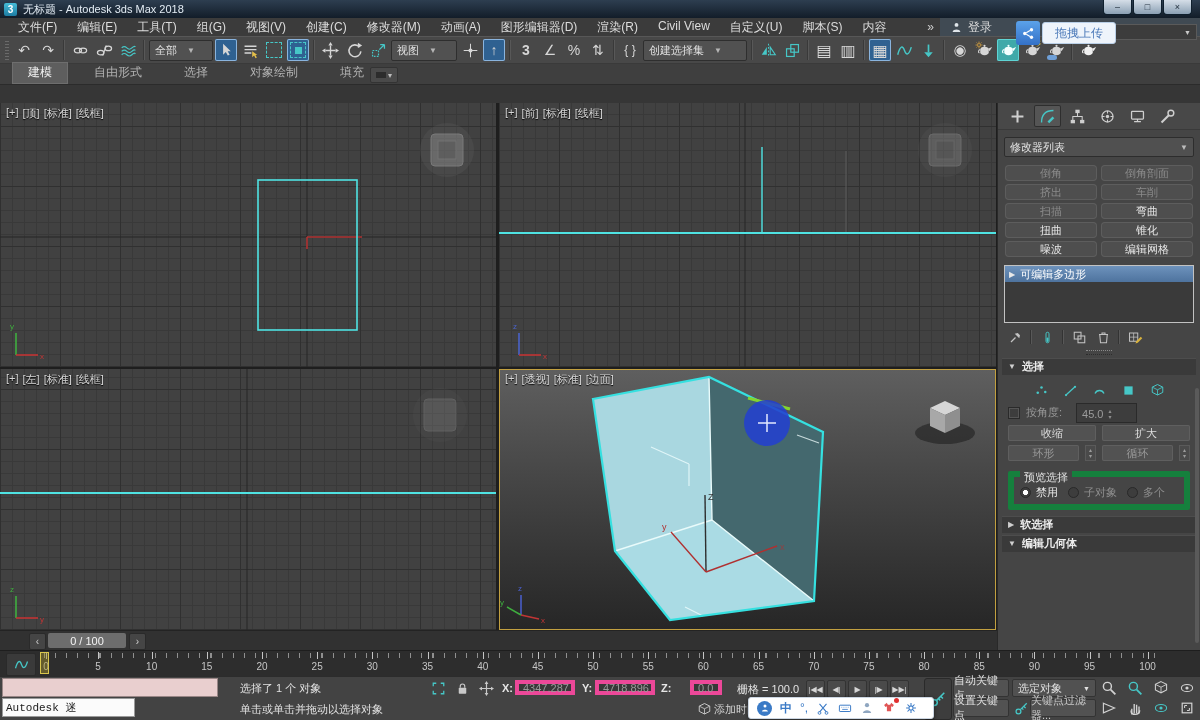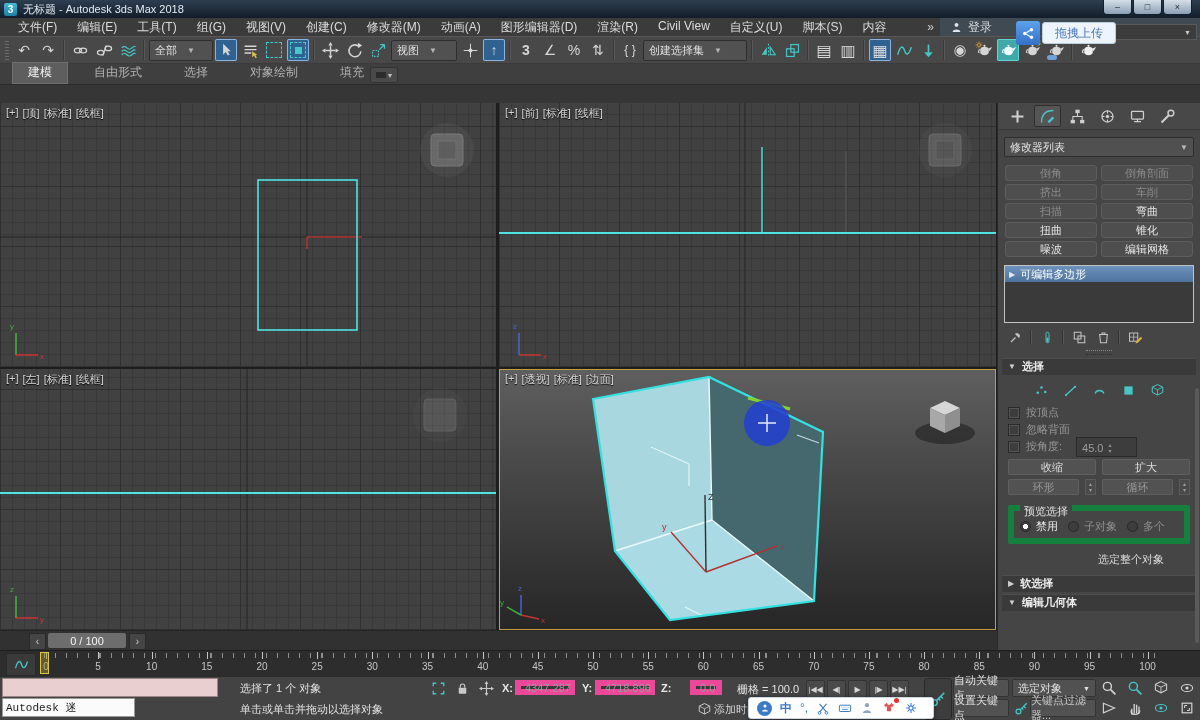--- a/index.html
+++ b/index.html
@@ -151,21 +151,21 @@
   
   .statusbar{position:absolute;top:676px;left:0;width:1200px;height:44px;background:#434343;border-top:1px solid #2c2c2c;}
   .listener-pink{position:absolute;left:2px;top:1px;width:216px;height:19px;background:#e9cfcf;border:1px solid #9a8787;box-sizing:border-box;}
   .listener-white{position:absolute;left:2px;top:21px;width:133px;height:19px;background:#fbfbfb;border:1px solid #9a9a9a;
     box-sizing:border-box;color:#1a1a1a;font-family:"Liberation Mono","DejaVu Sans Mono",monospace;font-size:11px;
     display:flex;align-items:center;padding:0 3px;}
   .st-text{position:absolute;color:#e2e2e2;}
   .sicn{position:absolute;width:20px;height:18px;display:flex;align-items:center;justify-content:center;color:#c9c9c9;}
   .sicn .ic{width:15px;height:15px;}
   .clabel{position:absolute;top:5px;color:#e6e6e6;font-weight:bold;}
-  .cval{position:absolute;top:3px;height:15px;background:#383838;border:6px solid #ec4899;color:#9a9a9a;
+  .cval{position:absolute;top:3px;height:15px;background:#383838;border:4px solid #ec4899;color:#9a9a9a;
     display:flex;align-items:center;padding:0 4px;box-sizing:border-box;}
   .playback{position:absolute;left:806px;top:3px;display:flex;gap:2px;}
   .pb{width:17px;height:16px;display:flex;align-items:center;justify-content:center;color:#d6d6d6;font-size:8px;
     background:#4a4a4a;border:1px solid #333;border-radius:2px;white-space:nowrap;}
   .keybig{position:absolute;left:924px;top:1px;width:26px;height:40px;background:#3d3d3d;border:1px solid #2a2a2a;
     border-radius:3px;display:flex;align-items:center;justify-content:center;color:#46c7c7;}
   .sbtn{position:absolute;height:18px;background:#525252;border:1px solid #333;border-radius:2px;
     color:#e2e2e2;display:flex;align-items:center;justify-content:center;box-sizing:border-box;}
   .sdrop{position:absolute;height:18px;background:#515151;border:1px solid #333;border-radius:2px;color:#e2e2e2;
     display:flex;align-items:center;justify-content:space-between;padding:0 5px;box-sizing:border-box;}
@@ -821,31 +821,20 @@
             <svg class="ic">
               <use href="#s-poly"></use>
             </svg>
           </span>
         <span class="subic">
             <svg class="ic">
               <use href="#s-cube"></use>
             </svg>
           </span>
       </div>
-      <div>
-
-      <label class="cbx">
-            <span class="box"></span>
-            <span>按顶点</span>
-          </label>
-          <label class="cbx">
-            <span class="box"></span>
-            <span>忽略背面</span>
-          </label>
-        </div>
       <div class="cbx">
         <span class="box"></span>
         <span>按角度:</span>
         <span class="spin" style="width:52px;margin-left:8px">
           <span>45.0</span>
           <span class="arrows">
               <span>▴</span>
               <span>▾</span>
             </span>
         </span>
@@ -877,21 +866,20 @@
             <span class="radio">
               <span class="dot"></span>
               <span>子对象</span>
             </span>
             <span class="radio">
               <span class="dot"></span>
               <span>多个</span>
             </span>
           </div>
       </div>
-      <div class="sel-footer">选定整个对象</div>
     </div>
 
     <div class="rhead">
       <span class="rarr">▶</span>
       <span>软选择</span>
     </div>
 
     <div class="rhead">
       <span class="rarr">▼</span>
       <span>编辑几何体</span>

